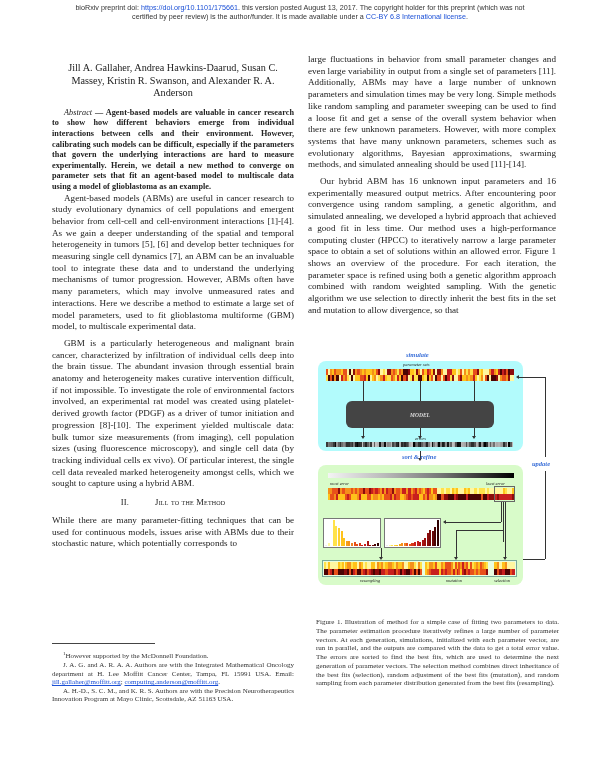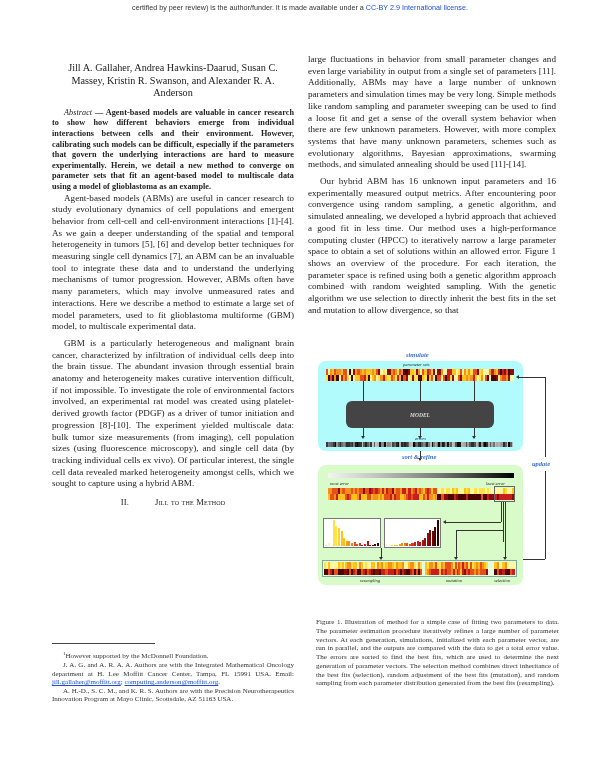--- a/index.html
+++ b/index.html
@@ -59,34 +59,38 @@
   .sel-box { position: absolute; border: 1px solid #666; }
   .group-box { position: absolute; border: 1px solid #7a9; background: #e8fde0; }
 
   .caption { position: absolute; left: 316px; top: 618px; width: 243px; font-size: 7.05px; line-height: 8.75px; text-align: justify; color: #333; }
 </style>
 </head>
 <body>
 
 <div class="preprint">
   <div>
-    <span>certified by peer review) is the author/funder. It is made available under a </span><a>CC-BY 2.9 International license</a><span>.</span>
+    <span>bioRxiv preprint doi: </span><a>https://doi.org/10.1101/175661</a><span>. this version posted August 13, 2017. The copyright holder for this preprint (which was not</span>
+  </div>
+  <div>
+    <span>certified by peer review) is the author/funder. It is made available under a </span><a>CC-BY 6.8 International license</a><span>.</span>
   </div>
 </div>
 
 <div class="col col-left">
   <div class="authors">Jill A. Gallaher, Andrea Hawkins-Daarud, Susan C. Massey, Kristin R. Swanson, and Alexander R. A. Anderson</div>
   <p class="abstract"><span class="abs-label">Abstract</span><span> — Agent-based models are valuable in cancer research to show how different behaviors emerge from individual interactions between cells and their environment. However, calibrating such models can be difficult, especially if the parameters that govern the underlying interactions are hard to measure experimentally. Herein, we detail a new method to converge on parameter sets that fit an agent-based model to multiscale data using a model of glioblastoma as an example.</span></p>
 
   <p class="para">Agent-based models (ABMs) are useful in cancer research to study evolutionary dynamics of cell populations and emergent behavior from cell-cell and cell-environment interactions [1]-[4]. As we gain a deeper understanding of the spatial and temporal heterogeneity in tumors [5], [6] and develop better techniques for measuring single cell dynamics [7], an ABM can be an invaluable tool to integrate these data and to understand the underlying mechanisms of tumor progression. However, ABMs often have many parameters, which may involve unmeasured rates and interactions. Here we describe a method to estimate a large set of model parameters, used to fit glioblastoma multiforme (GBM) model, to multiscale experimental data.</p>
   <p class="para">GBM is a particularly heterogeneous and malignant brain cancer, characterized by infiltration of individual cells deep into the brain tissue. The abundant invasion through essential brain anatomy and heterogeneity makes curative intervention difficult, if not impossible. To investigate the role of environmental factors involved, an experimental rat model was created using platelet-derived growth factor (PDGF) as a driver of tumor initiation and progression [8]-[10]. The experiment yielded multiscale data: bulk tumor size measurements (from imaging), cell population sizes (using fluorescence microscopy), and single cell data (by tracking individual cells ex vivo). Of particular interest, the single cell data revealed marked heterogeneity amongst cells, which we sought to capture using a hybrid ABM.</p>
 
   <div class="sec-head">
     <span class="num">II.</span><span class="caps">Jill to the Method</span>
   </div>
+  <p class="para noindent">While there are many parameter-fitting techniques that can be used for continuous models, issues arise with ABMs due to their stochastic nature, which potentially corresponds to</p>
 </div>
 
 <div class="footnote-rule"></div>
 <div class="footnotes">
   <p><sup>1</sup><span>However supported by the McDonnell Foundation.</span></p>
   <p><span>J. A. G. and A. R. A. A. Authors are with the Integrated Mathematical Oncology department at H. Lee Moffitt Cancer Center, Tampa, FL 15991 USA. Email: </span><a>jill.gallaher@moffitt.org</a><span>; </span><a>computing.anderson@moffitt.org</a><span>.</span></p>
   <p>A. H.-D., S. C. M., and K. R. S. Authors are with the Precision Neurotherapeutics Innovation Program at Mayo Clinic, Scottsdale, AZ 51163 USA.</p>
 </div>
 
 <div class="col col-right">

